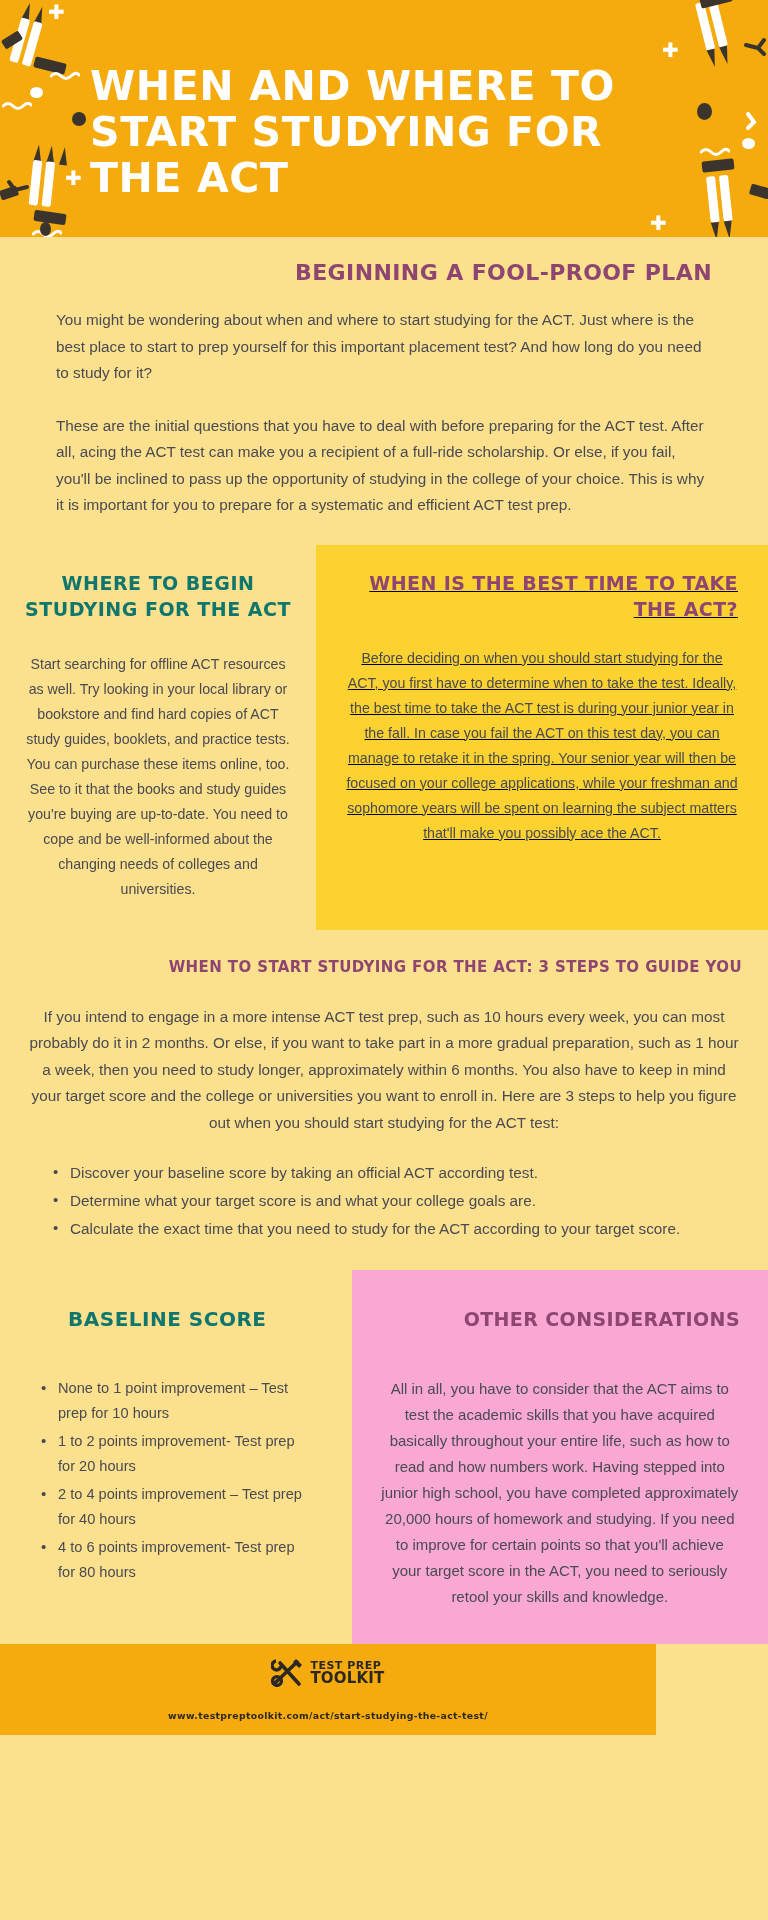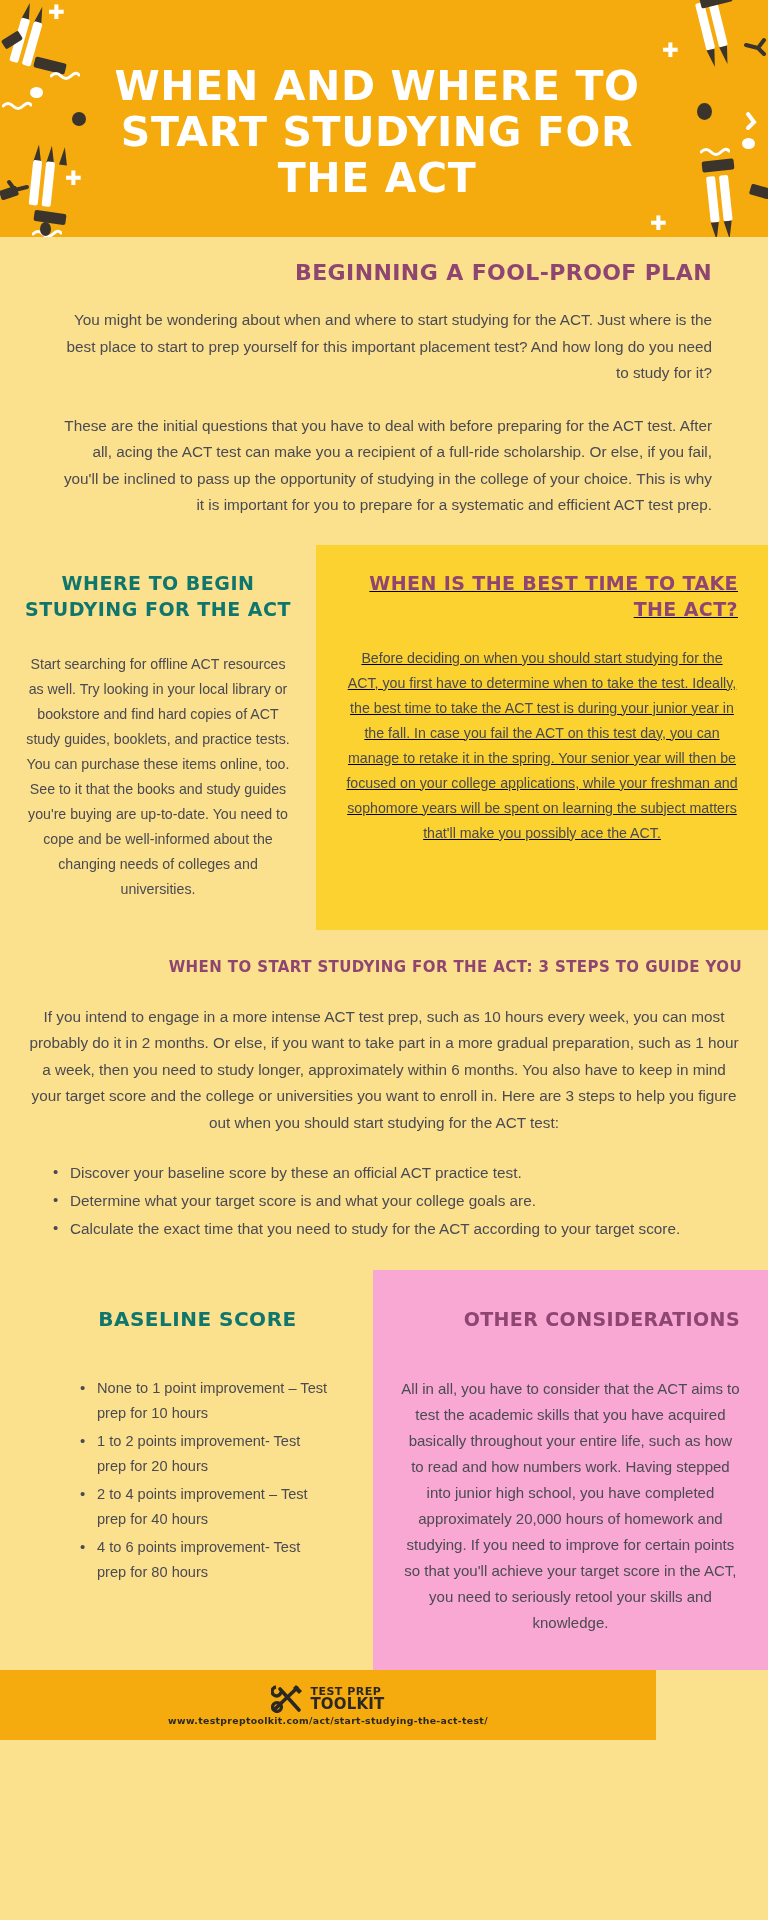--- a/index.html
+++ b/index.html
@@ -28,21 +28,21 @@
   }
   .header-title {
     position: relative;
     z-index: 5;
     color: #FFFFFF;
     font-family: "DejaVu Sans", sans-serif;
     font-weight: bold;
     font-size: 41px;
     line-height: 46px;
     letter-spacing: 0.6px;
-    text-align: center;
+    text-align: left;
     text-transform: uppercase;
     padding: 36px 104px 0 90px;
     box-sizing: border-box;
     white-space: pre-line;
   }
   .pencil {
     position: absolute;
     z-index: 1;
   }
   .pencil .body {
@@ -115,21 +115,21 @@
     letter-spacing: 0.5px;
     text-align: center;
     text-transform: uppercase;
     margin: 0;
   }
   .body-text {
     color: #4A4A52;
     font-family: "Liberation Sans", sans-serif;
     font-size: 15.3px;
     line-height: 26.5px;
-    text-align: right;
+    text-align: left;
     margin: 0;
   }
   .body-text + .body-text { margin-top: 26px; }
 
   
   .two-col {
     display: flex;
     width: 768px;
     align-items: stretch;
   }
@@ -190,21 +190,20 @@
   .bottom-two {
     display: flex;
     width: 768px;
     align-items: stretch;
   }
   .bcol-left {
     width: 386px;
     background: #FBE08D;
     padding: 36px 35px 34px 18px;
     box-sizing: border-box;
-    margin-left: 39px;
   }
   .bcol-right {
     width: 458px;
     background: #f9a8d4;
     padding: 36px 28px 34px 28px;
     box-sizing: border-box;
   }
   .bcol-left ul.bullets {
     padding: 0 10px 0 40px;
     font-size: 14.6px;
@@ -232,21 +231,21 @@
     text-align: left;
     color: #2B2722;
     font-family: "DejaVu Sans", sans-serif;
     font-weight: bold;
     line-height: 12px;
     letter-spacing: 0.5px;
   }
   .logo-top { font-size: 11px; display: block; }
   .logo-bot { font-size: 15px; display: block; letter-spacing: 0.2px; }
   .footer-url {
-    margin-top: 2px;
+    margin-top: 23px;
     color: #2B2722;
     font-family: "DejaVu Sans", sans-serif;
     font-weight: bold;
     font-size: 9.3px;
     letter-spacing: 0.35px;
   }
 </style>
 </head>
 <body>
 
@@ -337,21 +336,21 @@
     <div class="col-right">
       <h3 class="h-purple" style="font-size:19px; line-height:26px; margin:0;">WHEN IS THE BEST TIME TO TAKE THE ACT?</h3>
       <p class="col-body">Before deciding on when you should start studying for the ACT, you first have to determine when to take the test. Ideally, the best time to take the ACT test is during your junior year in the fall. In case you fail the ACT on this test day, you can manage to retake it in the spring. Your senior year will then be focused on your college applications, while your freshman and sophomore years will be spent on learning the subject matters that'll make you possibly ace the ACT.</p>
     </div>
   </div>
 
   <div class="steps">
     <h2 class="h-purple">WHEN TO START STUDYING FOR THE ACT: 3 STEPS TO GUIDE YOU</h2>
     <p class="body-text">If you intend to engage in a more intense ACT test prep, such as 10 hours every week, you can most probably do it in 2 months. Or else, if you want to take part in a more gradual preparation, such as 1 hour a week, then you need to study longer, approximately within 6 months. You also have to keep in mind your target score and the college or universities you want to enroll in. Here are 3 steps to help you figure out when you should start studying for the ACT test:</p>
     <ul class="bullets">
-      <li>Discover your baseline score by these an official ACT practice test.</li>
+      <li>Discover your baseline score by taking an official ACT according test.</li>
       <li>Determine what your target score is and what your college goals are.</li>
       <li>Calculate the exact time that you need to study for the ACT according to your target score.</li>
     </ul>
   </div>
 
   <div class="bottom-two">
     <div class="bcol-left">
       <h3 class="h-blue" style="font-size:20px;">BASELINE SCORE</h3>
       <ul class="bullets">
         <li>None to 1 point improvement – Test prep for 10 hours</li>

